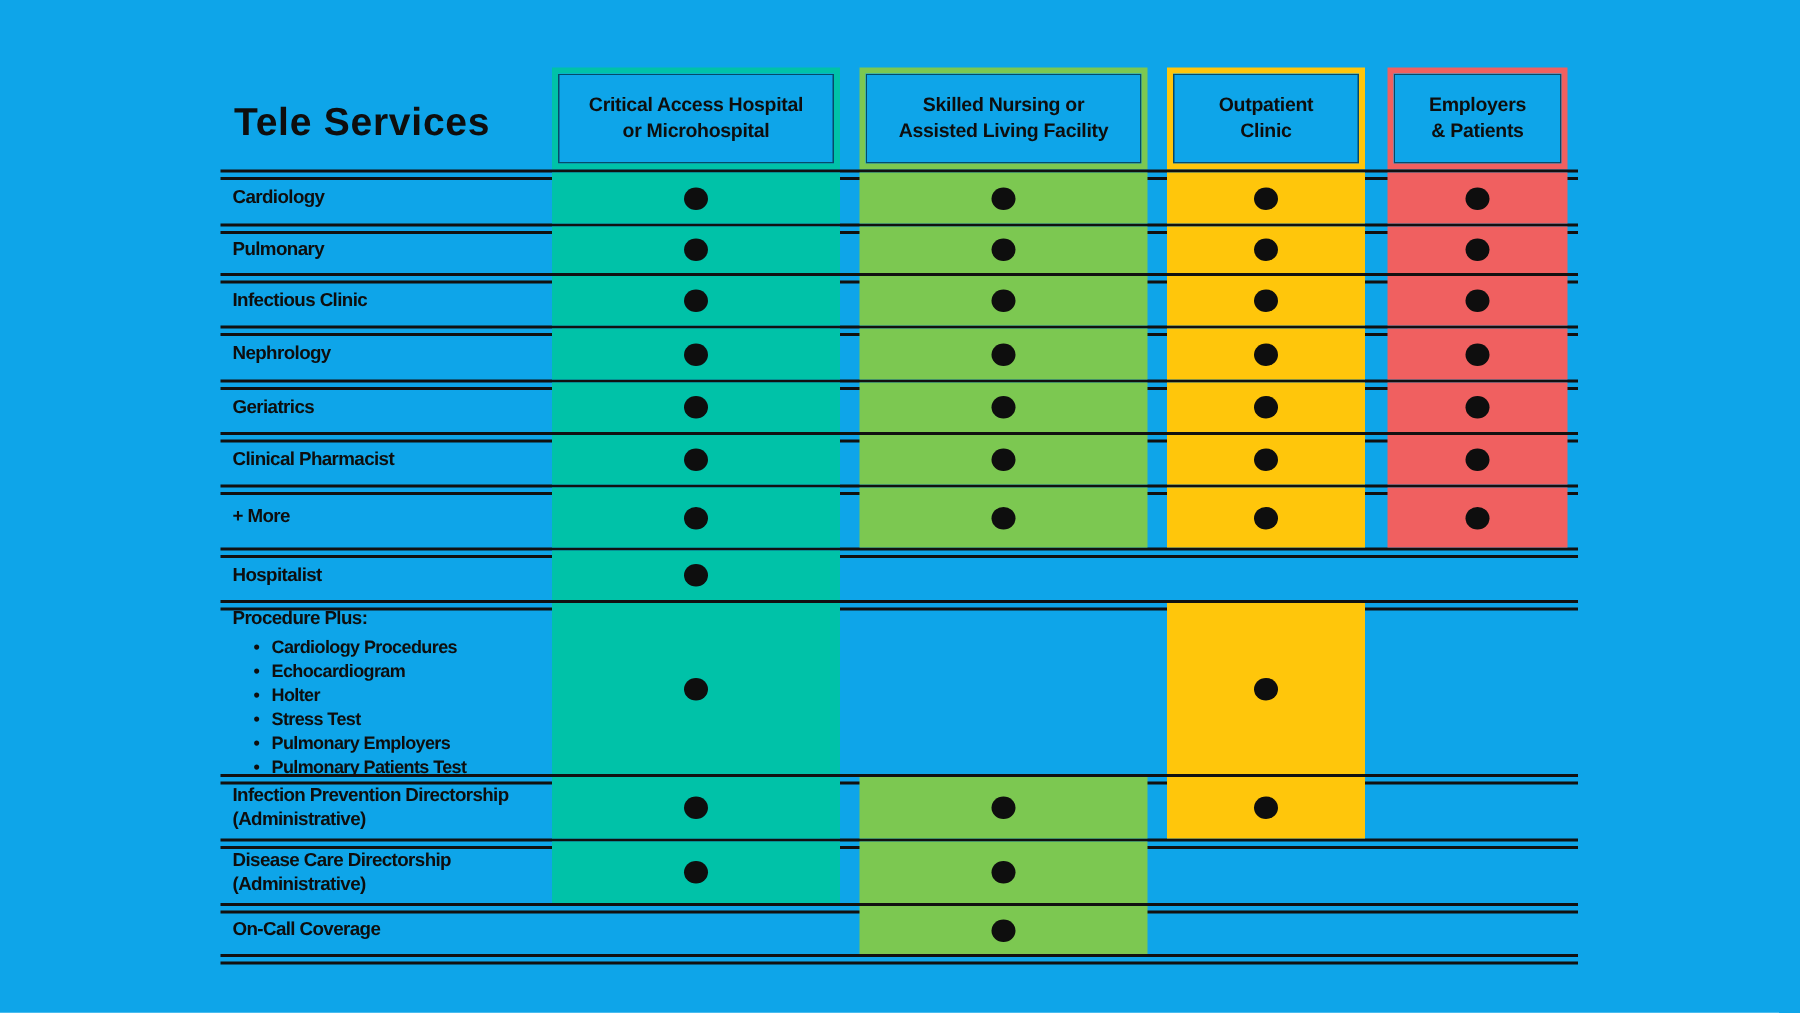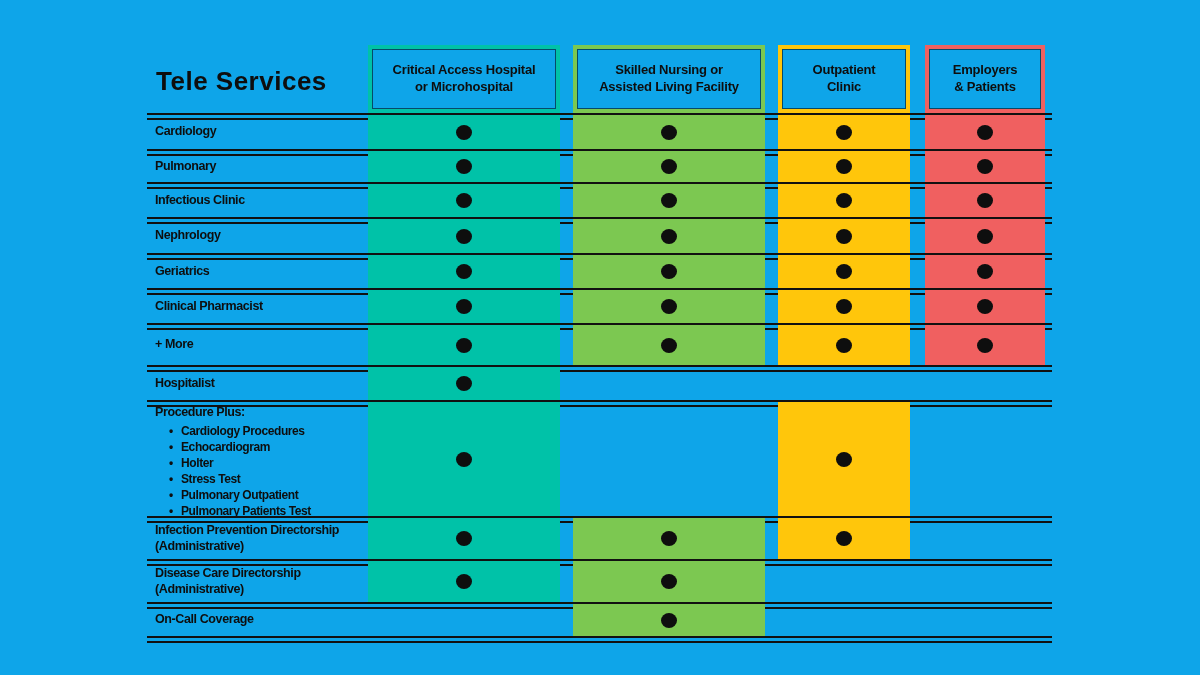--- a/index.html
+++ b/index.html
@@ -184,21 +184,21 @@
       </div>
       <div class="row" style="height: 116px;">
         <div class="second-line"></div>
         <div class="row-label top">
           <span>Procedure Plus:</span>
           <ul class="bullets">
             <li>Cardiology Procedures</li>
             <li>Echocardiogram</li>
             <li>Holter</li>
             <li>Stress Test</li>
-            <li>Pulmonary Outpatient</li>
+            <li>Pulmonary Employers</li>
             <li>Pulmonary Patients Test</li>
           </ul>
         </div>
         <div class="cell" style="left: 221px; width: 192px; background: rgb(0, 194, 168);">
           <span class="dot"></span>
         </div>
         <div class="cell" style="left: 631px; width: 132px; background: rgb(255, 198, 11);">
           <span class="dot"></span>
         </div>
       </div>

